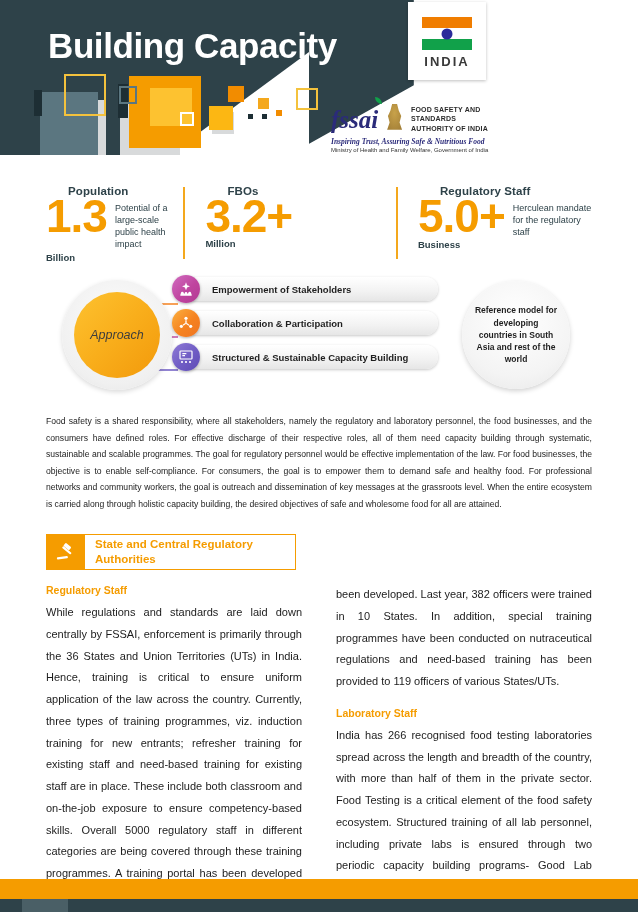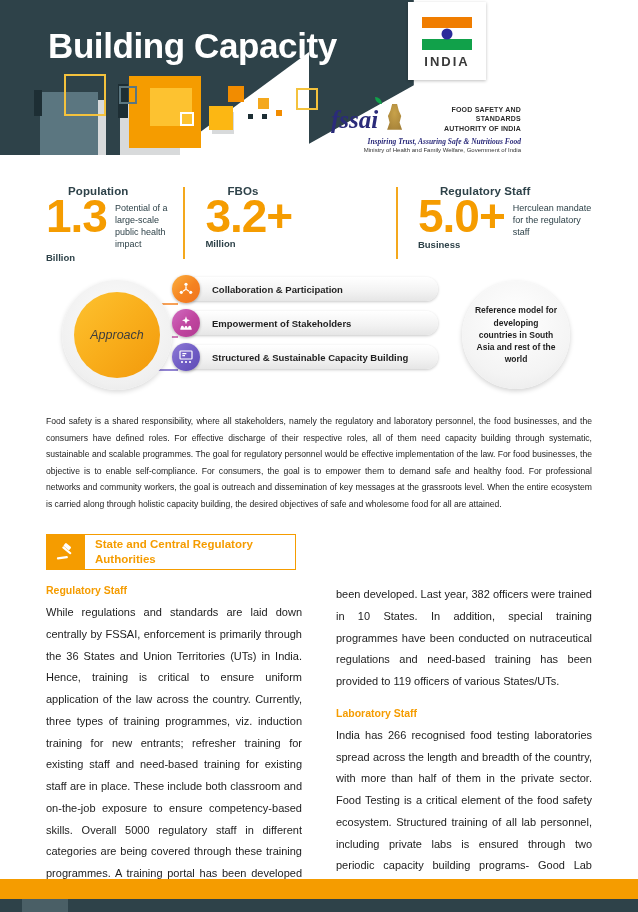--- a/index.html
+++ b/index.html
@@ -57,21 +57,21 @@
     background: #2b2b9b;
   }
   .flag-label {
     margin-top: 4px; font-size: 13px; font-weight: 700;
     letter-spacing: 2px; color: #3a3a3a;
   }
 
   
   .fssai-block {
     position: absolute; right: 28px; top: 104px;
-    width: 190px; text-align: right;
+    width: 190px; text-align: left;
   }
   .fssai-row { display: flex; align-items: center; justify-content: center; gap: 6px; }
   .fssai-word {
     font-family: "Liberation Serif", serif;
     font-style: italic; font-weight: 700;
     font-size: 25px; color: #2b2b7a; line-height: 1;
     position: relative;
   }
   .fssai-word .leaf {
     position: absolute; right: -4px; top: -10px;
@@ -332,47 +332,47 @@
     </svg>
 
     <div class="circle-outer">
       <div class="circle-inner">
         <span>Approach</span>
       </div>
     </div>
 
     <div class="pills">
       <div class="pill">
+        <div class="pill-icon c2">
+          <svg width="16" height="16" viewBox="0 0 24 24" fill="#fff">
+            <path d="M12 2l1.6 4.4L18 8l-4.4 1.6L12 14l-1.6-4.4L6 8l4.4-1.6z"></path>
+            <circle cx="6.5" cy="18" r="2"></circle>
+              <circle cx="12" cy="18.6" r="2"></circle>
+              <circle cx="17.5" cy="18" r="2"></circle>
+            <path d="M3.5 22h6v-1.2a3 3 0 00-6 0zM9 22.3h6v-1.2a3 3 0 00-6 0zM14.5 22h6v-1.2a3 3 0 00-6 0z"></path>
+          </svg>
+        </div>
+        <div class="pill-text">Empowerment of Stakeholders</div>
+      </div>
+
+      <div class="pill">
         <div class="pill-icon c1">
           <svg width="16" height="16" viewBox="0 0 24 24" fill="#fff">
             <circle cx="12" cy="5" r="2.4"></circle>
               <circle cx="5" cy="17" r="2.4"></circle>
               <circle cx="19" cy="17" r="2.4"></circle>
             <path d="M11 8h2v4h-2z"></path>
               <path d="M7 14.5l4.2-3 1 1.7-4.2 3z"></path>
               <path d="M17 14.5l-4.2-3-1 1.7 4.2 3z"></path>
           </svg>
         </div>
         <div class="pill-text">Collaboration &amp; Participation</div>
       </div>
 
       <div class="pill">
-        <div class="pill-icon c2">
-          <svg width="16" height="16" viewBox="0 0 24 24" fill="#fff">
-            <path d="M12 2l1.6 4.4L18 8l-4.4 1.6L12 14l-1.6-4.4L6 8l4.4-1.6z"></path>
-            <circle cx="6.5" cy="18" r="2"></circle>
-              <circle cx="12" cy="18.6" r="2"></circle>
-              <circle cx="17.5" cy="18" r="2"></circle>
-            <path d="M3.5 22h6v-1.2a3 3 0 00-6 0zM9 22.3h6v-1.2a3 3 0 00-6 0zM14.5 22h6v-1.2a3 3 0 00-6 0z"></path>
-          </svg>
-        </div>
-        <div class="pill-text">Empowerment of Stakeholders</div>
-      </div>
-
-      <div class="pill">
         <div class="pill-icon c3">
           <svg width="16" height="16" viewBox="0 0 24 24" fill="none" stroke="#fff" stroke-width="1.8">
             <rect x="3" y="3" width="18" height="12" rx="1"></rect>
             <path d="M6.5 7h6M6.5 10h4"></path>
             <circle cx="6" cy="19.5" r="1.6" fill="#fff" stroke="none"></circle>
             <circle cx="12" cy="19.5" r="1.6" fill="#fff" stroke="none"></circle>
             <circle cx="18" cy="19.5" r="1.6" fill="#fff" stroke="none"></circle>
           </svg>
         </div>
         <div class="pill-text">Structured &amp; Sustainable Capacity Building</div>

